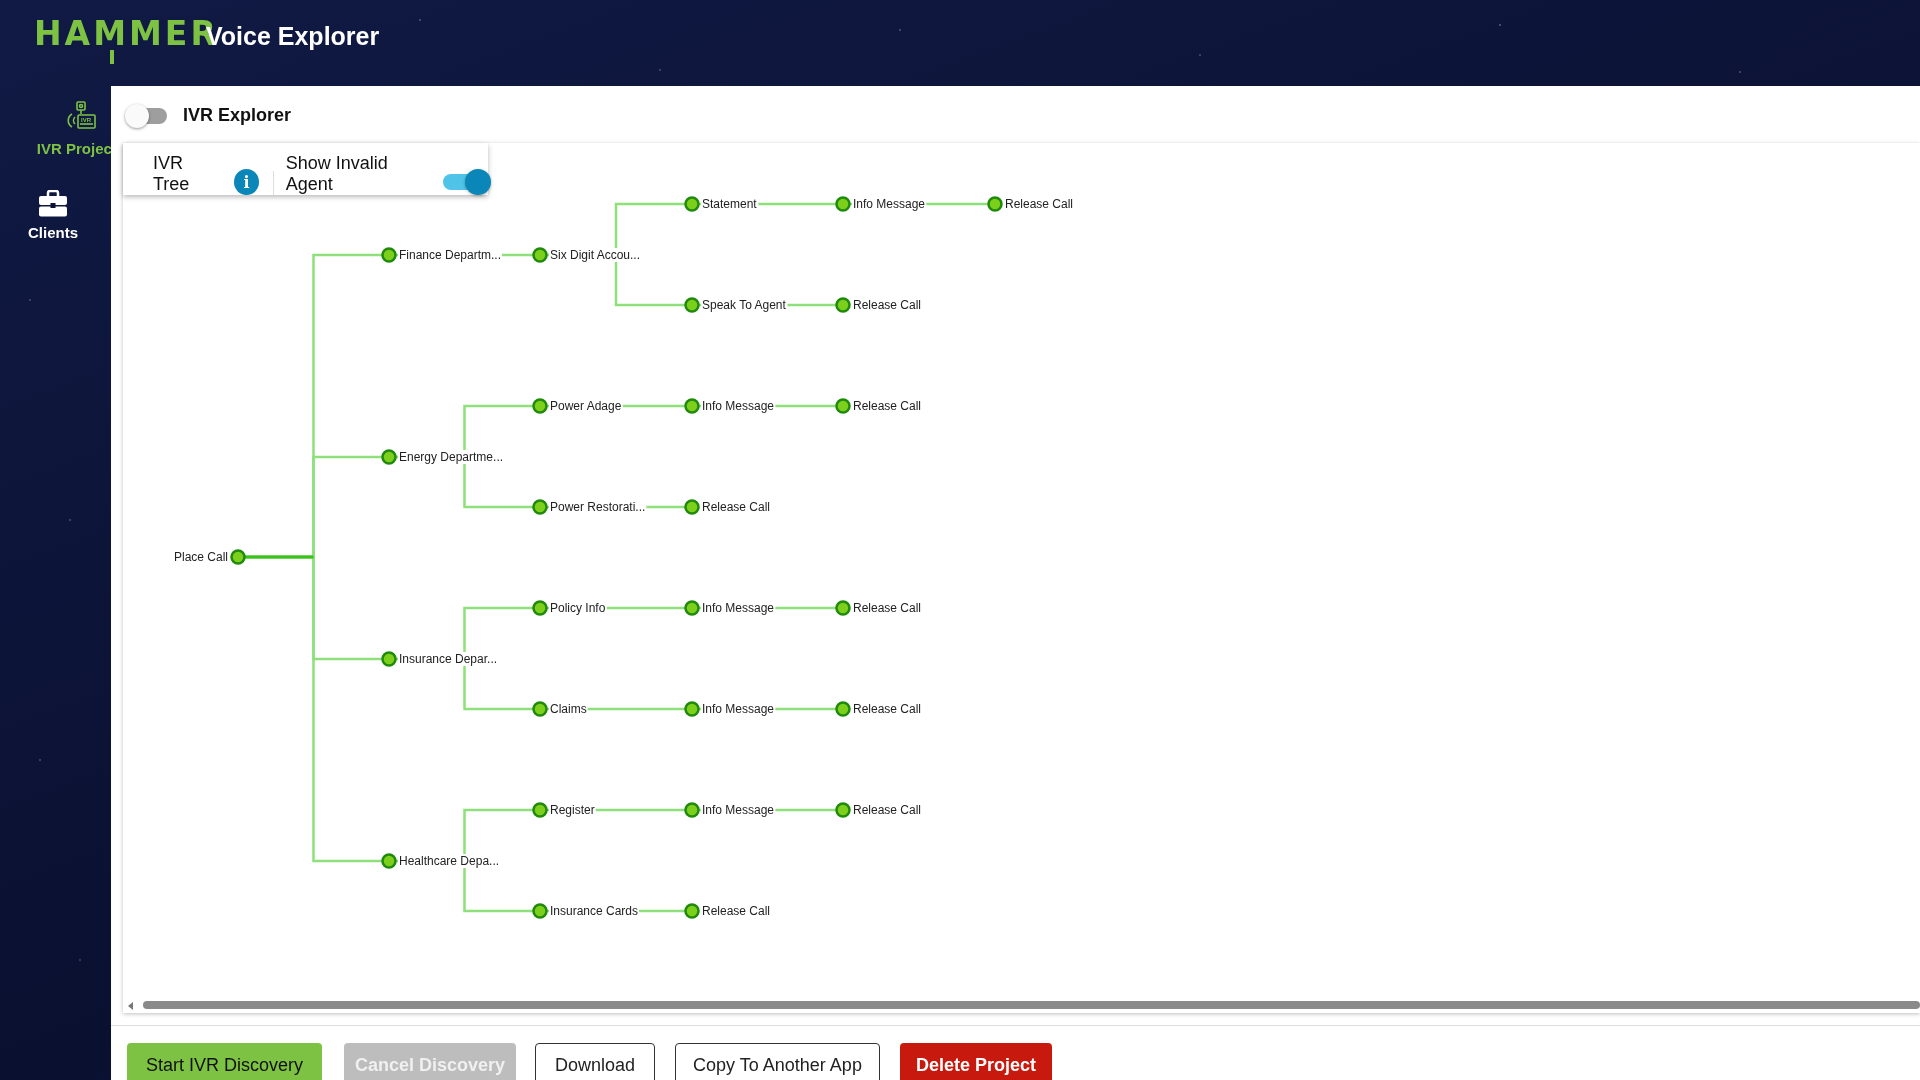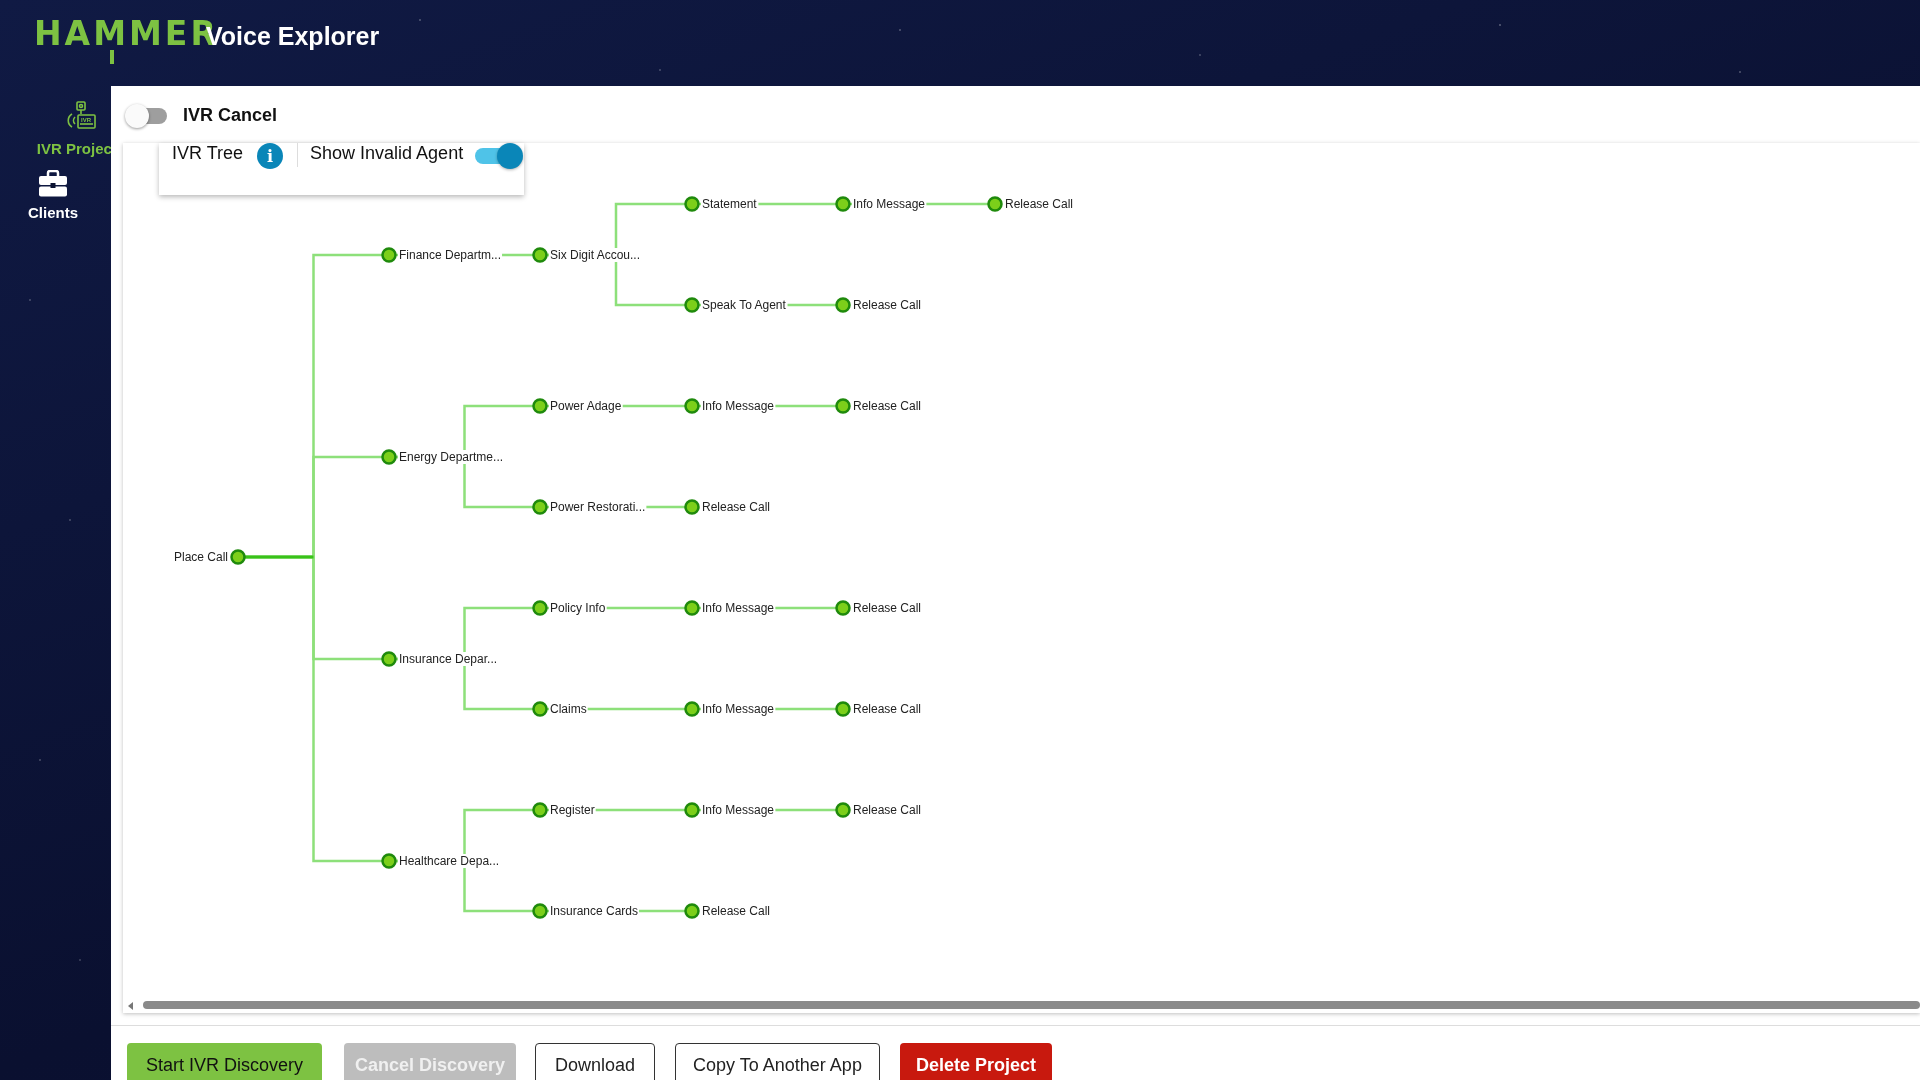--- a/index.html
+++ b/index.html
@@ -50,21 +50,21 @@
   .switch-off .track { position: absolute; left: 6px; top: 4px; width: 36px; height: 16px; border-radius: 8px; background: #9e9e9e; }
   .switch-off .knob { position: absolute; left: 0; top: 0; width: 24px; height: 24px; border-radius: 50%; background: #fafafa; box-shadow: 0 1px 3px rgba(0,0,0,.4); }
   .details-label { font-size: 18px; font-weight: bold; color: #111; }
   .tree-card {
     position: absolute; left: 12px; top: 57px; width: 1797px; height: 870px;
     background: #fff; box-shadow: 0 1px 4px rgba(0,0,0,.25);
   }
   .toolbar-card {
     position: absolute; left: 12px; top: 57px; width: 365px; height: 52px;
     background: #fff; box-shadow: 0 2px 5px rgba(0,0,0,.28);
-    display: flex; align-items: flex-start; padding-left: 13px; z-index: 3; margin-left: 36px;
+    display: flex; align-items: flex-end; padding-left: 30px; z-index: 3;
   }
   .tb-label { font-size: 18px; color: #111; }
   .info-btn {
     width: 26px; height: 26px; border-radius: 50%; background: #0a86b8; color: #fff;
     font-weight: bold; font-size: 16px; display: flex; align-items: center; justify-content: center;
     margin-left: 14px; cursor: pointer; font-family: "DejaVu Serif", serif;
   }
   .tb-divider { width: 1px; height: 24px; background: #ddd; margin: 0 12px 0 14px; }
   .switch-on { position: relative; width: 48px; height: 26px; margin-left: 12px; cursor: pointer; }
   .switch-on .track { position: absolute; left: 0; top: 5px; width: 44px; height: 16px; border-radius: 8px; background: #4fc3e8; }
@@ -103,38 +103,38 @@
         <path d="M17 10 L17 14"></path>
         <path d="M8 14 C3 17 3 24 8 27"></path>
         <path d="M11 17 C9 19 9 22 11 24"></path>
         <rect x="14" y="15" width="17" height="13" rx="1"></rect>
         <path d="M16 24 L29 24"></path>
       </g>
       <text x="17" y="22" font-size="6" fill="#7dc242" font-family="Liberation Sans, sans-serif" font-weight="bold">IVR</text>
     </svg>
     <span class="lbl">IVR Projects</span>
   </div>
-  <div class="side-item" style="top:84px;">
+  <div class="side-item" style="top:104px;">
     <svg width="30" height="28" viewBox="0 0 30 28">
       <path d="M10 6 L10 3 Q10 1 12 1 L18 1 Q20 1 20 3 L20 6" fill="none" stroke="#fff" stroke-width="2.5"></path>
       <rect x="1" y="6" width="28" height="9" rx="2" fill="#fff"></rect>
       <rect x="1" y="16.5" width="28" height="10" rx="2" fill="#fff"></rect>
       <rect x="12.5" y="13" width="5" height="5" fill="#0b1232"></rect>
     </svg>
     <span class="lbl white">Clients</span>
   </div>
 </div>
 
 <div class="panel">
   <div class="details-row">
     <div class="switch-off">
       <div class="track"></div>
       <div class="knob"></div>
     </div>
-    <span class="details-label">IVR Cancel</span>
+    <span class="details-label">IVR Explorer</span>
   </div>
 
   <div class="tree-card">
     <svg class="tree" id="tree-svg" width="1797" height="870">
         <path d="M115,414 H190.5 V112 H266" fill="none" stroke="#8de07a" stroke-width="2.5"></path>
         <path d="M115,414 H190.5 V314 H266" fill="none" stroke="#8de07a" stroke-width="2.5"></path>
         <path d="M115,414 H190.5 V516 H266" fill="none" stroke="#8de07a" stroke-width="2.5"></path>
         <path d="M115,414 H190.5 V718 H266" fill="none" stroke="#8de07a" stroke-width="2.5"></path>
         <path d="M266,112 H341.5 V112 H417" fill="none" stroke="#8de07a" stroke-width="2.5"></path>
         <path d="M417,112 H493 V61 H569" fill="none" stroke="#8de07a" stroke-width="2.5"></path>

